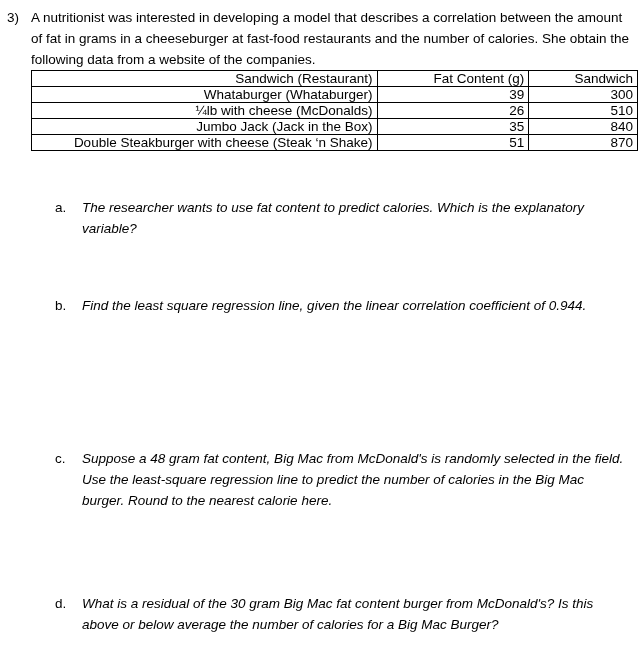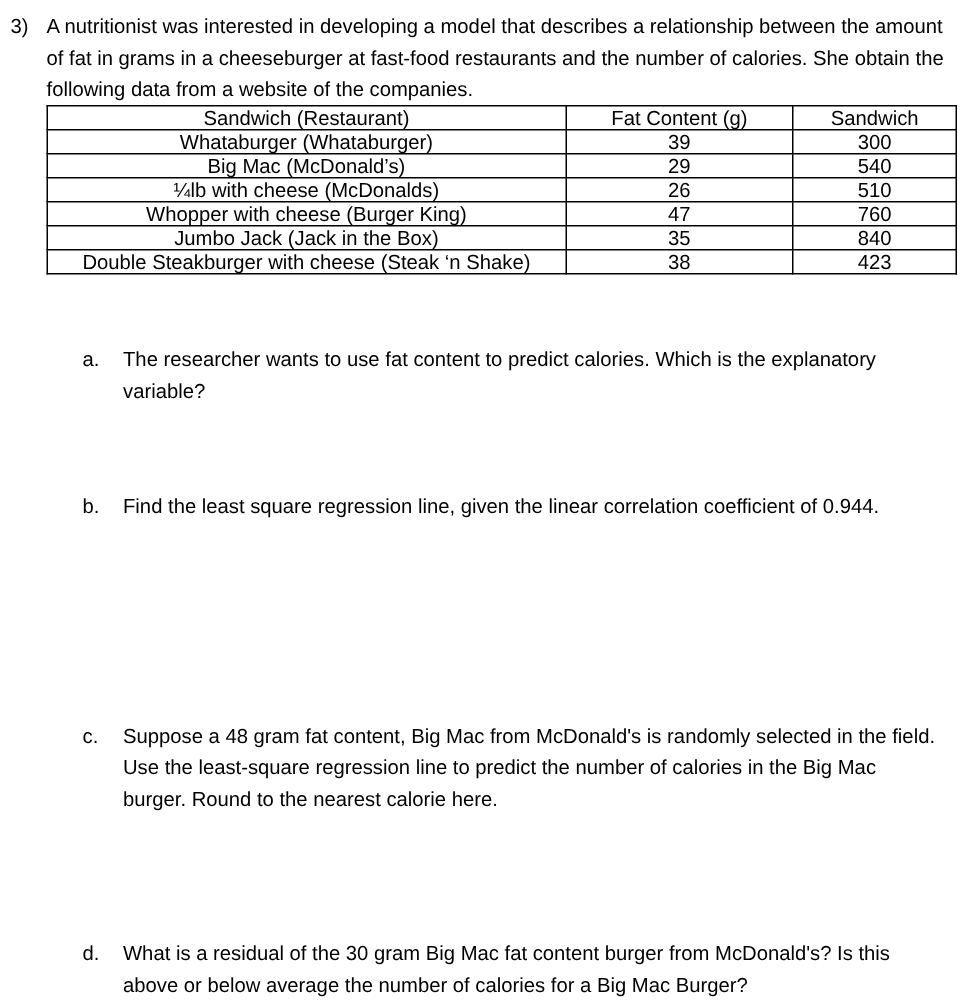--- a/index.html
+++ b/index.html
@@ -34,21 +34,21 @@
   table.data-table {
     border-collapse: collapse;
     margin-left: 24px;
     width: 607px;
     table-layout: fixed;
   }
   table.data-table th,
   table.data-table td {
     border: 1px solid #000000;
     font-weight: normal;
-    text-align: center;
+    text-align: right;
     padding: 0 4px;
     height: 15px;
     font-size: 13.5px;
     line-height: 15px;
     white-space: nowrap;
     overflow: hidden;
   }
   .col-sandwich { width: 337px; }
   .col-fat      { width: 148px; }
   .col-cal      { width: 106px; }
@@ -58,77 +58,68 @@
     align-items: flex-start;
     margin-left: 48px;
     margin-right: 14px;
   }
   .q-label {
     width: 27px;
     flex-shrink: 0;
   }
   .q-text {
     flex: 1;
+    font-style: italic;
   }
   .q-a { margin-top: 46px; }
   .q-b { margin-top: 56px; }
   .q-c { margin-top: 132px; }
   .q-d { margin-top: 82px; }
 </style>
 </head>
 <body>
 
 <div class="page">
 
   <div class="problem-head">
     <div class="problem-number">3)</div>
-    <div class="problem-intro">A nutritionist was interested in developing a model that describes a relationship between the amount of fat in grams in a cheeseburger at fast-food restaurants and the number of calories. She obtain the following data from a website of the companies.</div>
+    <div class="problem-intro">A nutritionist was interested in developing a model that describes a correlation between the amount of fat in grams in a cheeseburger at fast-food restaurants and the number of calories. She obtain the following data from a website of the companies.</div>
   </div>
 
   <table class="data-table">
     <colgroup>
       <col class="col-sandwich">
       <col class="col-fat">
       <col class="col-cal">
     </colgroup>
     <tbody>
         <tr>
       <th>Sandwich (Restaurant)</th>
       <th>Fat Content (g)</th>
       <th>Sandwich</th>
     </tr>
     <tr>
       <td>Whataburger (Whataburger)</td>
       <td>39</td>
       <td>300</td>
     </tr>
     <tr>
-      <td>Big Mac (McDonald’s)</td>
-      <td>29</td>
-      <td>540</td>
-    </tr>
-    <tr>
       <td>¼lb with cheese (McDonalds)</td>
       <td>26</td>
       <td>510</td>
-    </tr>
-    <tr>
-      <td>Whopper with cheese (Burger King)</td>
-      <td>47</td>
-      <td>760</td>
     </tr>
     <tr>
       <td>Jumbo Jack (Jack in the Box)</td>
       <td>35</td>
       <td>840</td>
     </tr>
     <tr>
       <td>Double Steakburger with cheese (Steak ‘n Shake)</td>
-      <td>38</td>
-      <td>423</td>
+      <td>51</td>
+      <td>870</td>
     </tr>
   </tbody>
     </table>
 
   <div class="question q-a">
     <div class="q-label">a.</div>
     <div class="q-text">The researcher wants to use fat content to predict calories. Which is the explanatory variable?</div>
   </div>
 
   <div class="question q-b">

